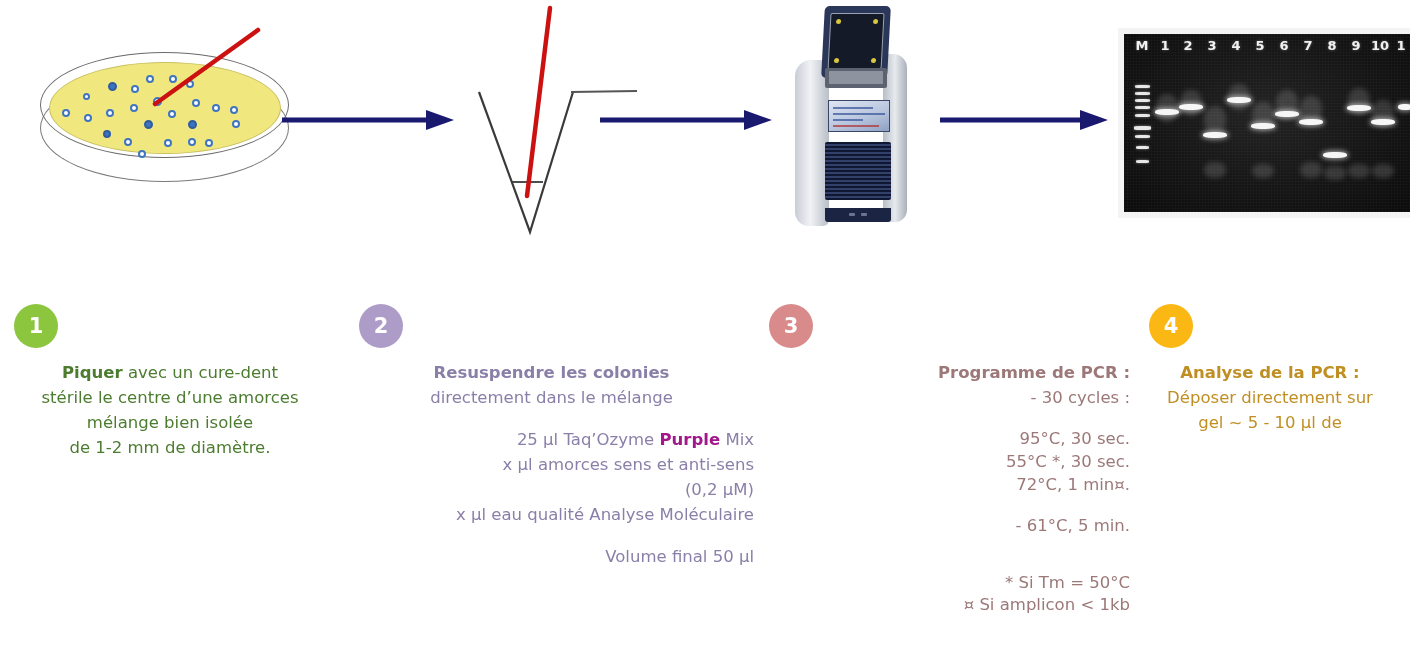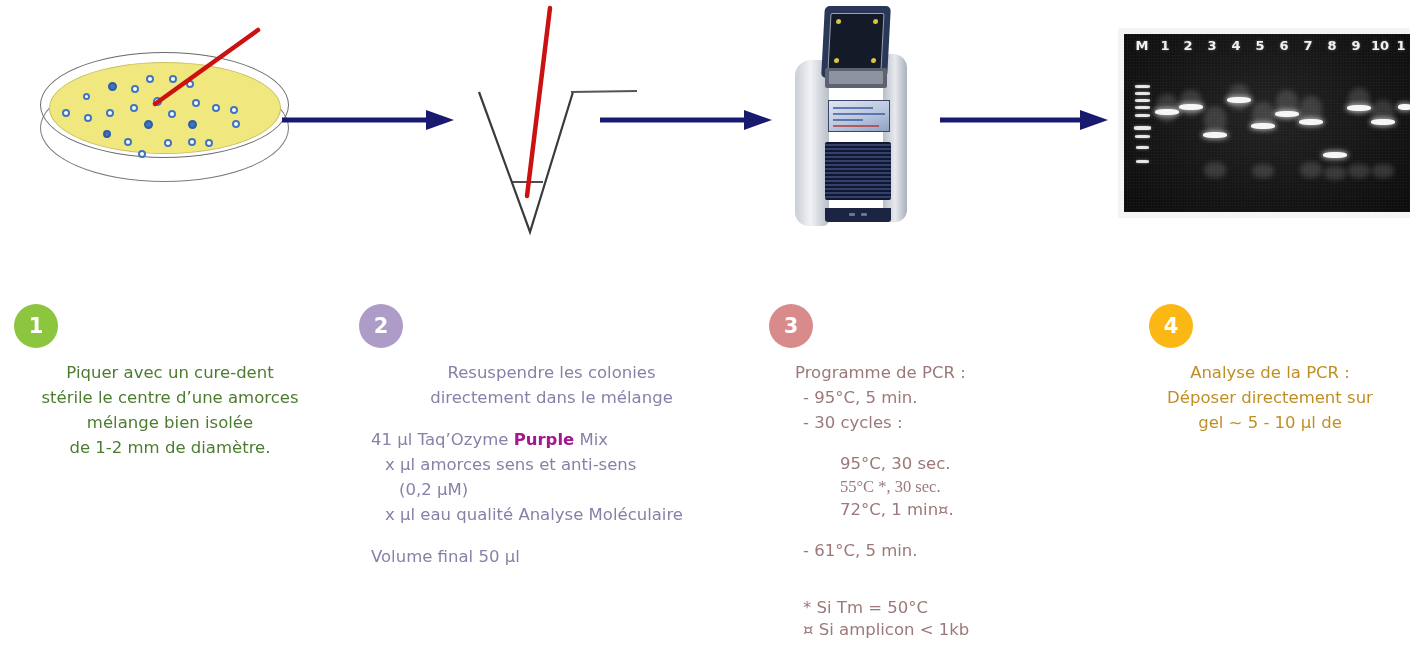--- a/index.html
+++ b/index.html
@@ -261,24 +261,24 @@
     text-align: center;
     font-family: "DejaVu Sans", "Liberation Sans", sans-serif;
   }
   .step-body {
     position: absolute;
     top: 112px;
     font-size: 16.5px;
     line-height: 25px;
   }
   .step-title {
-    font-weight: normal;
+    font-weight: bold;
   }
   .centered { text-align: center; }
-  .left-align { text-align: left; }
+  .left-align { text-align: right; }
   .block-gap { margin-top: 17px; }
   .purple-word {
     color: #a3178c;
     font-weight: bold;
   }
 </style>
 </head>
 <body>
 
 <div id="illustration-row">
@@ -453,39 +453,38 @@
     </div>
   </div>
 
   <div class="step" style="left:345px; width:410px;">
     <div class="step-badge" style="left:14px; background:#ae9cc8;">2</div>
     <div class="step-body" style="left:4px; width:405px; color:#8a7fa8;">
       <div class="centered step-title">Resuspendre les colonies</div>
       <div class="centered">directement dans le mélange</div>
 
       <div class="left-align block-gap" style="padding-left:22px;">
-        <span>41 µl Taq’Ozyme </span><span class="purple-word">Purple</span><span> Mix</span>
+        <span>25 µl Taq’Ozyme </span><span class="purple-word">Purple</span><span> Mix</span>
       </div>
       <div class="left-align" style="padding-left:36px;">x µl amorces sens et anti-sens</div>
       <div class="left-align" style="padding-left:50px;">(0,2 µM)</div>
       <div class="left-align" style="padding-left:36px;">x µl eau qualité Analyse Moléculaire</div>
 
       <div class="left-align block-gap" style="padding-left:22px;">Volume final 50 µl</div>
     </div>
   </div>
 
   <div class="step" style="left:755px; width:380px;">
     <div class="step-badge" style="left:14px; background:#d98b8b;">3</div>
     <div class="step-body left-align" style="left:0px; width:375px; color:#9c7878;">
       <div class="step-title" style="padding-left:40px;">Programme de PCR :</div>
-      <div style="padding-left:48px;">- 95°C, 5 min.</div>
       <div style="padding-left:48px;">- 30 cycles :</div>
 
       <div class="block-gap" style="padding-left:85px; line-height:23px;">95°C, 30 sec.</div>
-      <div style="padding-left:85px; line-height:23px;font-family:Liberation Serif, serif;">55°C *, 30 sec.</div>
+      <div style="padding-left:85px; line-height:23px;">55°C *, 30 sec.</div>
       <div style="padding-left:85px; line-height:23px;">72°C, 1 min¤.</div>
 
       <div class="block-gap" style="padding-left:48px;">- 61°C, 5 min.</div>
 
       <div style="padding-left:48px; margin-top:34px; line-height:22px;">* Si Tm = 50°C</div>
       <div style="padding-left:48px; line-height:22px;">¤ Si amplicon &lt; 1kb</div>
     </div>
   </div>
 
   <div class="step" style="left:1135px; width:275px;">

